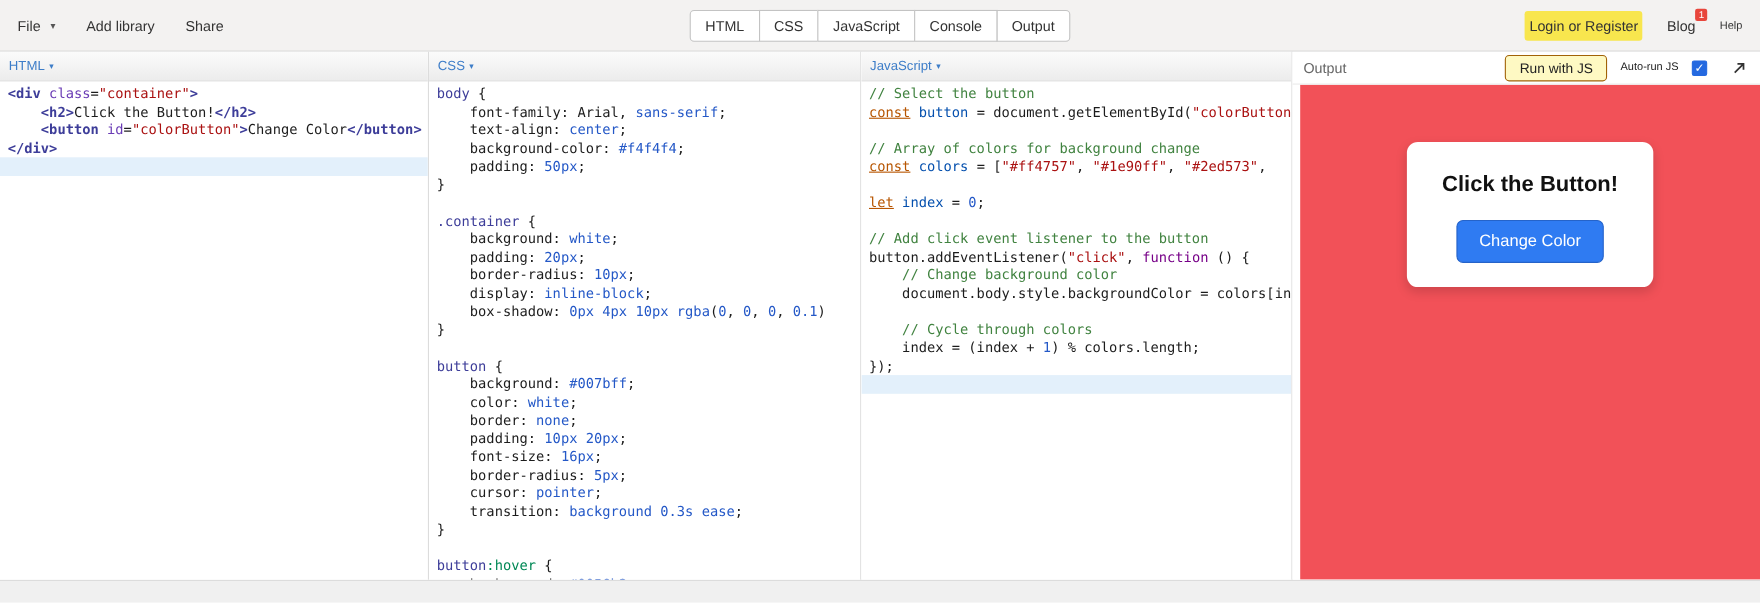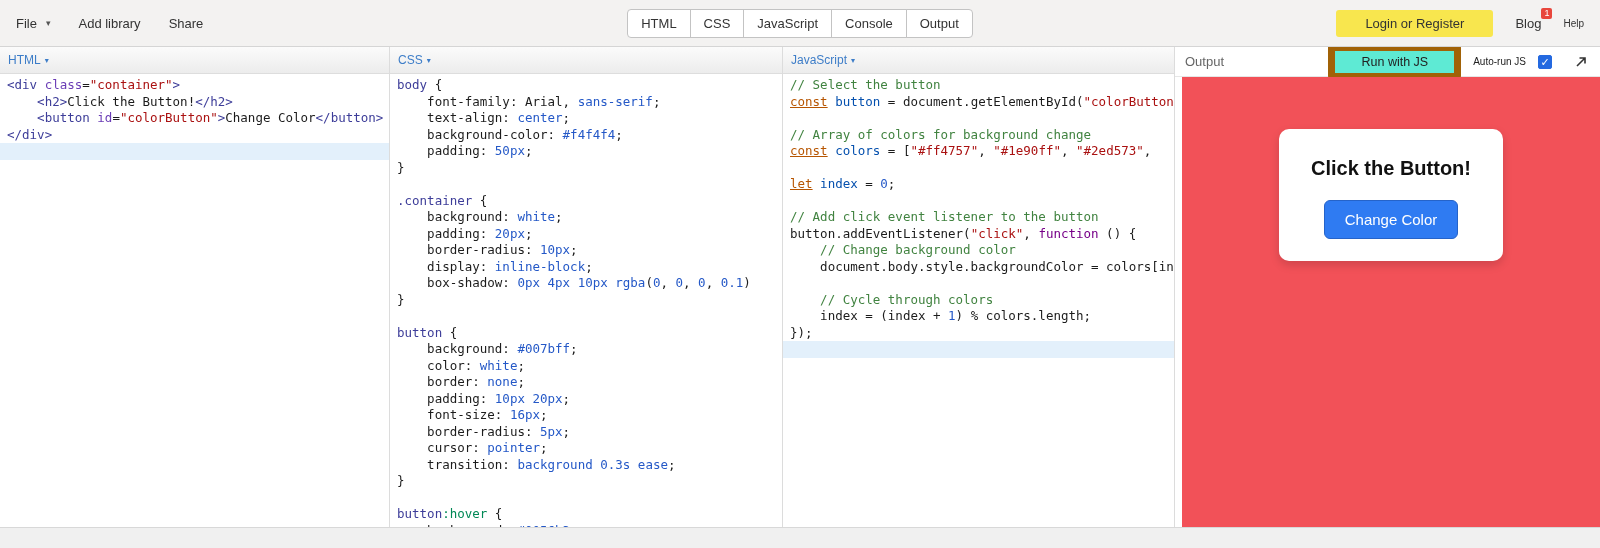--- a/index.html
+++ b/index.html
@@ -11,59 +11,59 @@
             display:flex; align-items:center; padding:0 16px; }
   .topbar-left { display:flex; align-items:center; gap:28px; flex:1; }
   .menu-item { font-size:13px; color:#333; cursor:pointer; display:flex; align-items:center; gap:9px; }
   .caret { font-size:9px; color:#555; }
   .tab-group { display:flex; }
   .tab { background:#fff; border:1px solid #c3c3c3; margin-left:-1px; padding:6px 13px;
          font-size:13px; color:#333; cursor:pointer; font-family:inherit; }
   .tab:first-child { border-radius:4px 0 0 4px; margin-left:0; }
   .tab:last-child { border-radius:0 4px 4px 0; }
   .topbar-right { display:flex; align-items:center; gap:22px; flex:1; justify-content:flex-end; }
-  .login-btn { background:#f8e64e; border:none; border-radius:3px; padding:6px 29px;
+  .login-btn { background:#f8e64e; border:none; border-radius:3px; padding:6px 4px;
                font-size:13px; color:#333; cursor:pointer; font-family:inherit; }
   .blog-wrap { position:relative; font-size:13px; color:#333; cursor:pointer; }
   .blog-badge { position:absolute; top:-8px; right:-11px; background:#e8463c; color:#fff;
                 font-size:9px; line-height:11px; padding:0 3px; border-radius:2px; }
   .help-link { font-size:10px; color:#333; cursor:pointer; }
 
   
   .main { display:grid; grid-template-columns:390px 393px 392px 1fr; height:480px; }
   .editor-col { border-right:1px solid #dcdcdc; display:flex; flex-direction:column; overflow:hidden; background:#fff; }
   .editor-header { height:27px; flex:0 0 27px; background:linear-gradient(#fbfbfb,#ececec);
                    border-bottom:1px solid #ddd; display:flex; align-items:center; padding:0 8px; }
   .editor-header .lang { font-size:12px; color:#3d7dc8; display:flex; align-items:center; gap:4px; cursor:pointer; }
   .editor-header .caret { color:#3d7dc8; font-size:8px; }
   .code-area { flex:1; overflow:hidden; padding-top:3px; cursor:text; }
   .code-line { height:16.5px; line-height:16.5px; white-space:pre; padding:0 4px 0 7px;
                font-family:"DejaVu Sans Mono", monospace; font-size:12.5px; color:#1c1c1c; }
   .code-line.active-line { background:#e3f0fb; }
 
   
   .t-plain   { color:#1c1c1c; }
-  .t-tag     { color:#3d3d99; }
+  .t-tag     { color:#3d3d99;font-weight:bold; }
   .t-sel     { color:#3d3d99; }
   .t-attr    { color:#6a3cb5; }
   .t-str     { color:#aa1111; }
   .t-comment { color:#418340; }
   .t-kw1     { color:#b75501; text-decoration:underline; }
   .t-kw2     { color:#770088; }
   .t-def     { color:#0550ae; }
   .t-val     { color:#2458c7; }
   .t-pseudo  { color:#008855; }
 
   
   .output-col { display:flex; flex-direction:column; overflow:hidden; background:#fff; }
   .output-header { height:30px; flex:0 0 30px; background:#fff; border-bottom:1px solid #e6e6e6;
                    display:flex; align-items:center; justify-content:space-between; padding:0 12px 0 10px; }
   .output-title { font-size:13px; color:#666; }
   .output-controls { display:flex; align-items:center; gap:12px; }
-  .run-btn { background:#5eead4; border:7px solid #a16207; border-radius:4px; padding:4px 26px;
+  .run-btn { background:#fef9c3; border:1px solid #a16207; border-radius:4px; padding:4px 12px;
              font-size:12.5px; color:#222; cursor:pointer; font-family:inherit; }
   .autorun-label { font-size:10px; color:#222; }
   .checkbox { width:14px; height:14px; border:1px solid #9a9a9a; border-radius:2px; display:inline-block;
               text-align:center; font-size:11px; line-height:13px; color:#fff; cursor:pointer; background:#fff; }
   .checkbox.checked { background:#2469e0; border-color:#2469e0; }
   .expand-icon { display:inline-flex; cursor:pointer; margin-left:10px; }
 
   .output-body { flex:1; background:#fff; padding-left:7px; display:flex; overflow:hidden; }
   .output-preview { flex:1; padding-top:52px; text-align:center; }
   .preview-card { display:inline-block; background:#fff; padding:22px 26px; border-radius:10px;

